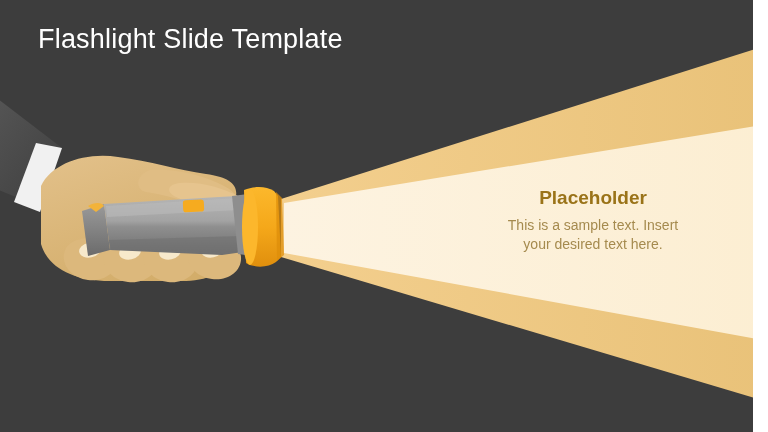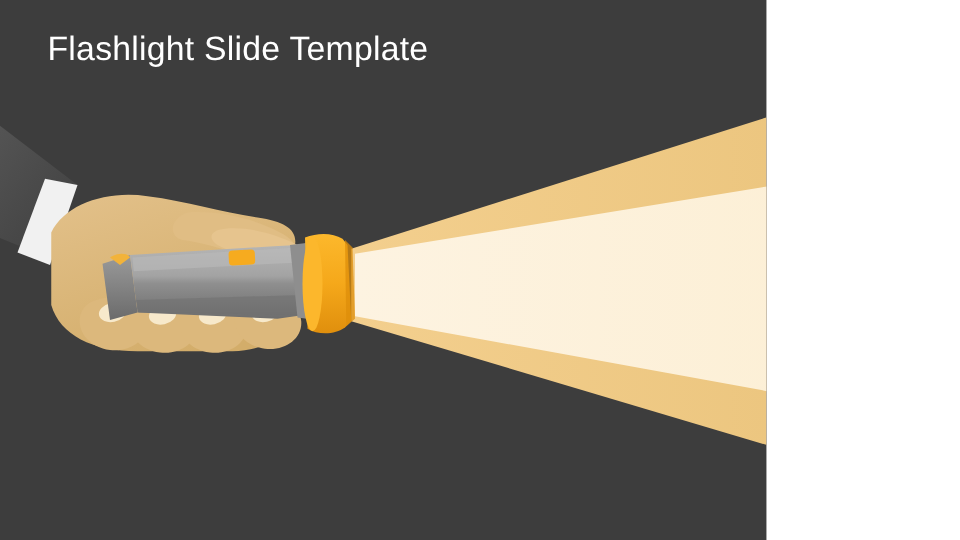--- a/index.html
+++ b/index.html
@@ -7,21 +7,21 @@
     padding: 0;
   }
   body {
     width: 768px;
     height: 432px;
     overflow: hidden;
     font-family: "Liberation Sans", sans-serif;
   }
   #slide {
     position: relative;
-    width: 613px;
+    width: 753px;
     height: 432px;
     background: #3d3d3d;
     overflow: hidden;
   }
   #art {
     position: absolute;
     left: 0;
     top: 0;
     width: 768px;
     height: 432px;
@@ -180,14 +180,18 @@
              Z" fill="url(#gradHead)"></path>
 
     <ellipse cx="250" cy="227" rx="8" ry="38" fill="#fcb72c"></ellipse>
 
     <path d="M 276,192 L 282,198 L 284,255 L 277,261 Z" fill="#dd8e0a" opacity="0.75"></path>
 
   </svg>
 
   <div id="slide-title">Flashlight Slide Template</div>
 
+  <div id="text-block">
+    <div id="placeholder-heading">Placeholder</div>
+    <div id="placeholder-body">This is a sample text. Insert your desired text here.</div>
+  </div>
 
 </div>
 
 </body></html>

